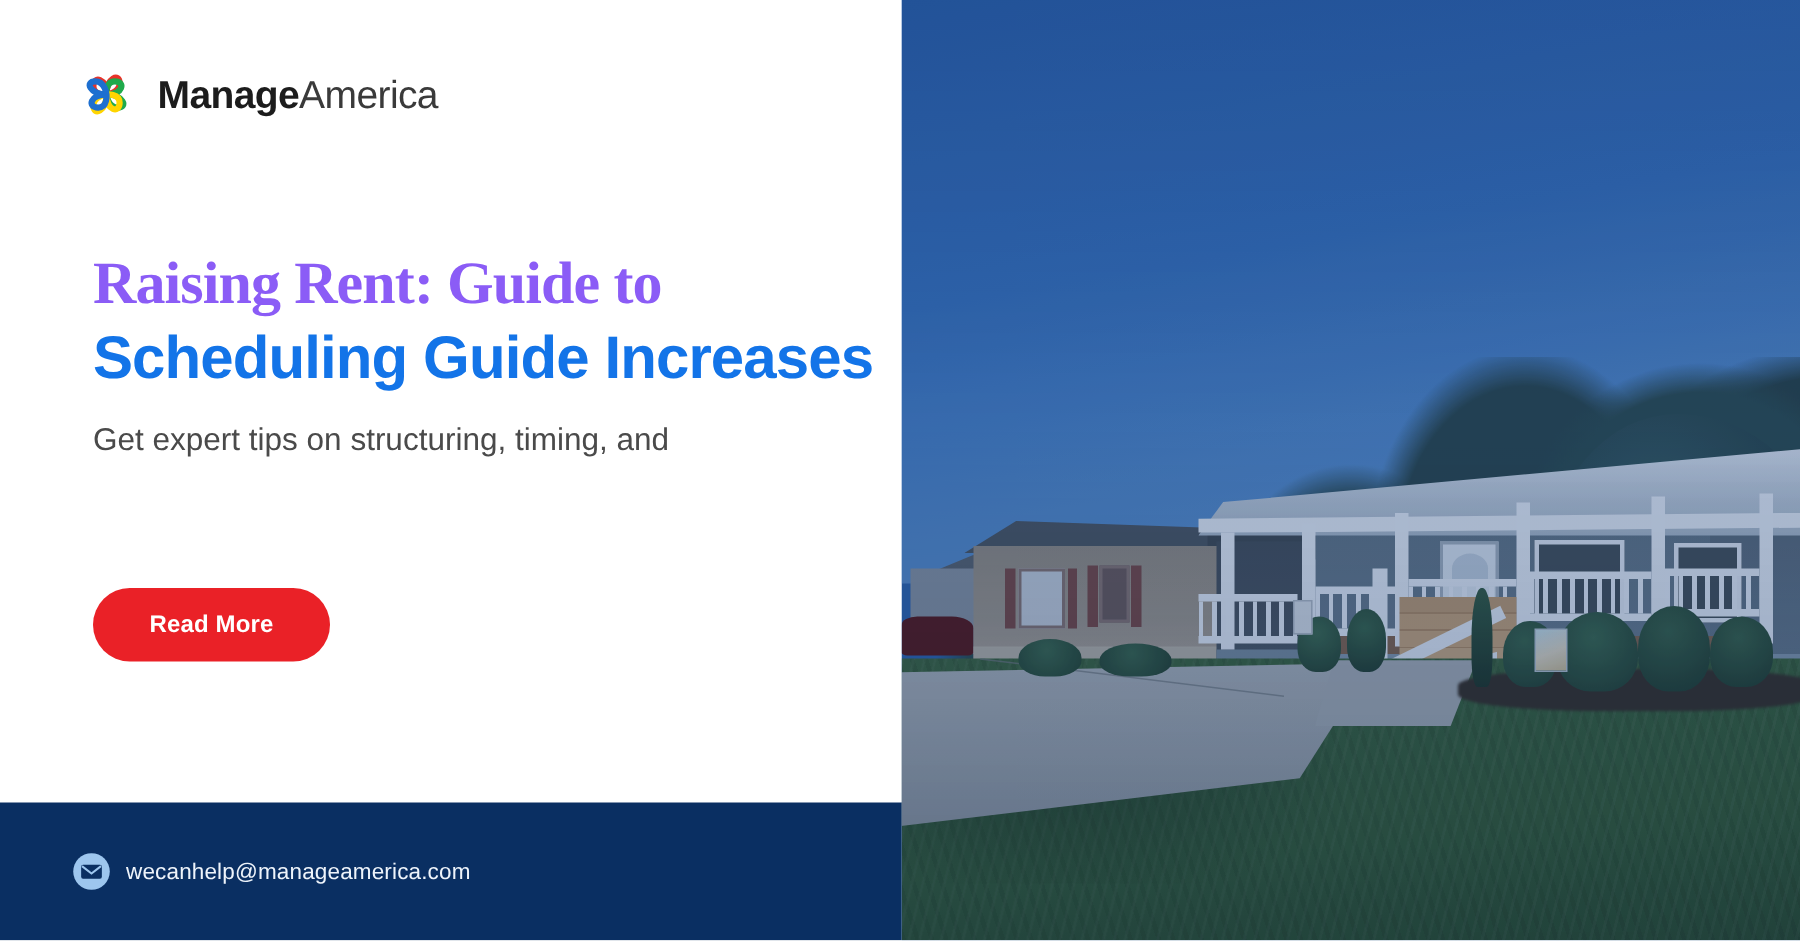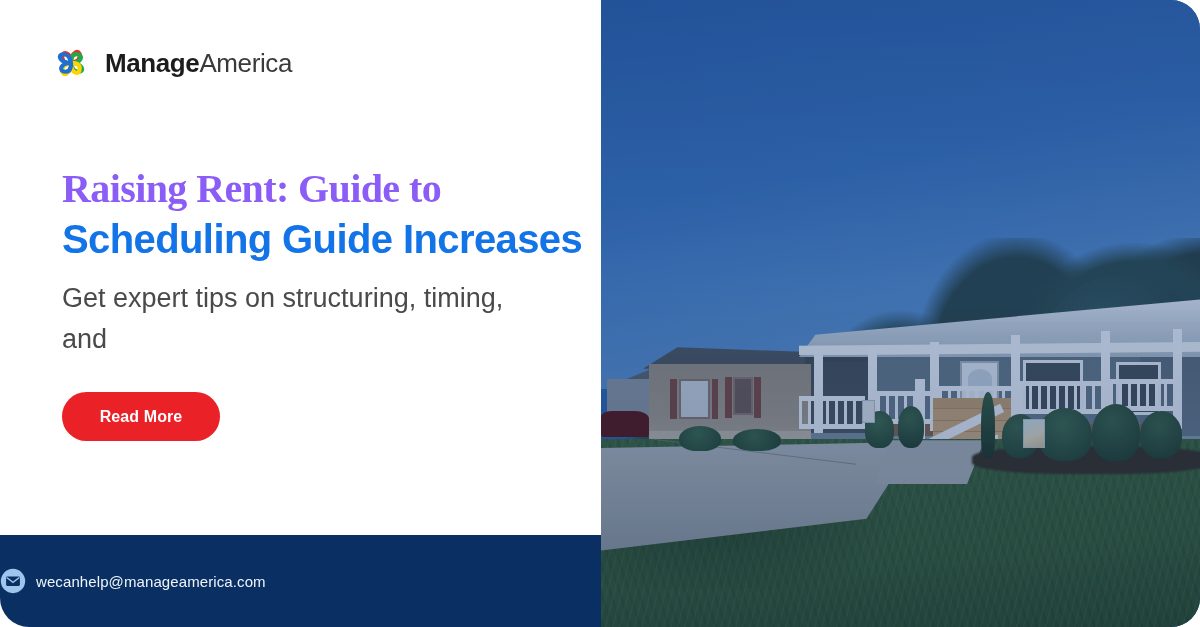--- a/index.html
+++ b/index.html
@@ -4,21 +4,21 @@
 <title>ManageAmerica Blog Promo</title>
 <style>
   * { margin:0; padding:0; box-sizing:border-box; }
   html, body {
     width:1200px; height:627px; overflow:hidden;
     font-family:"Liberation Sans", sans-serif;
     background:#ffffff;
   }
   .banner {
     position:relative; width:1200px; height:627px;
-    background:#ffffff; overflow:hidden;border-radius:29px;
+    background:#ffffff; overflow:hidden;
   }
 
   
   .photo {
     position:absolute; left:601px; top:0; width:599px; height:627px;
     overflow:hidden; background:#2f6bb4;
   }
   .photo-scene { position:absolute; inset:0; }
 
   .sky {
@@ -288,38 +288,38 @@
   .headline {
     position:absolute; left:62px; top:163px; width:530px;
     font-size:40px; font-weight:700; line-height:1.28;
     letter-spacing:-0.6px;
   }
   .headline .l1 { display:block; color:#8b5cf6;font-family:Liberation Serif, serif; }
   .headline .l2 { display:block; color:#1374e8; }
 
   .subhead {
     position:absolute; left:62px; top:278px; width:470px;
-    font-size:27px; line-height:1.5; color:#4a4a4a; font-weight:400;
+    font-size:21px; line-height:1.5; color:#4a4a4a; font-weight:400;
   }
   .subhead span { display:block; }
 
   .cta {
     position:absolute; left:62px; top:392px;
     width:158px; height:49px; border:none; border-radius:25px;
     background:#ea2127; color:#ffffff;
     font-family:"Liberation Sans", sans-serif;
     font-size:16px; font-weight:700; letter-spacing:0.1px;
     cursor:pointer; display:flex; align-items:center; justify-content:center;
   }
 
   
   .footer {
     position:absolute; left:0; top:535px; width:601px; height:92px;
     background:#0a2f62;
-    display:flex; align-items:center; gap:18px;
+    display:flex; align-items:center; padding-left:48px; gap:18px;
   }
   .contact { display:flex; align-items:center; gap:10px; }
   .contact-ico { width:26px; height:26px; flex:0 0 26px; display:block; }
   .contact-text {
     color:#eef4fb; font-size:15px; letter-spacing:0.1px; white-space:nowrap;
   }
   .contact.site { margin-left:14px; }
 </style>
 </head>
 <body>

